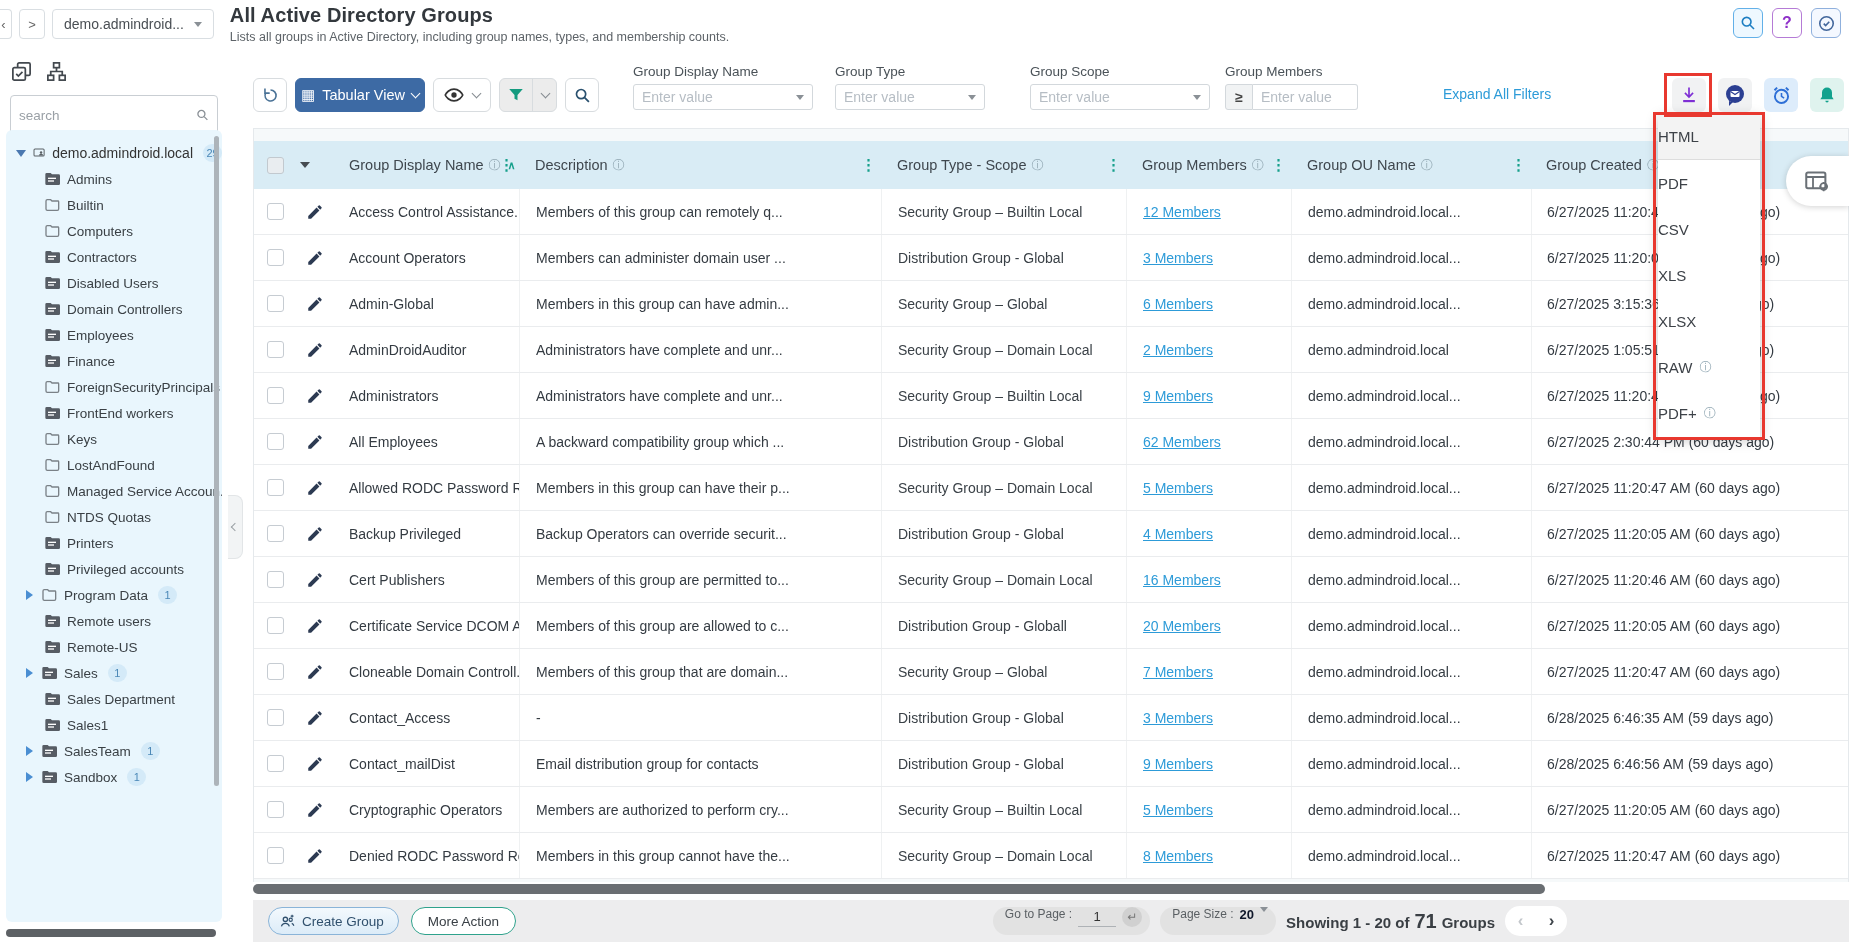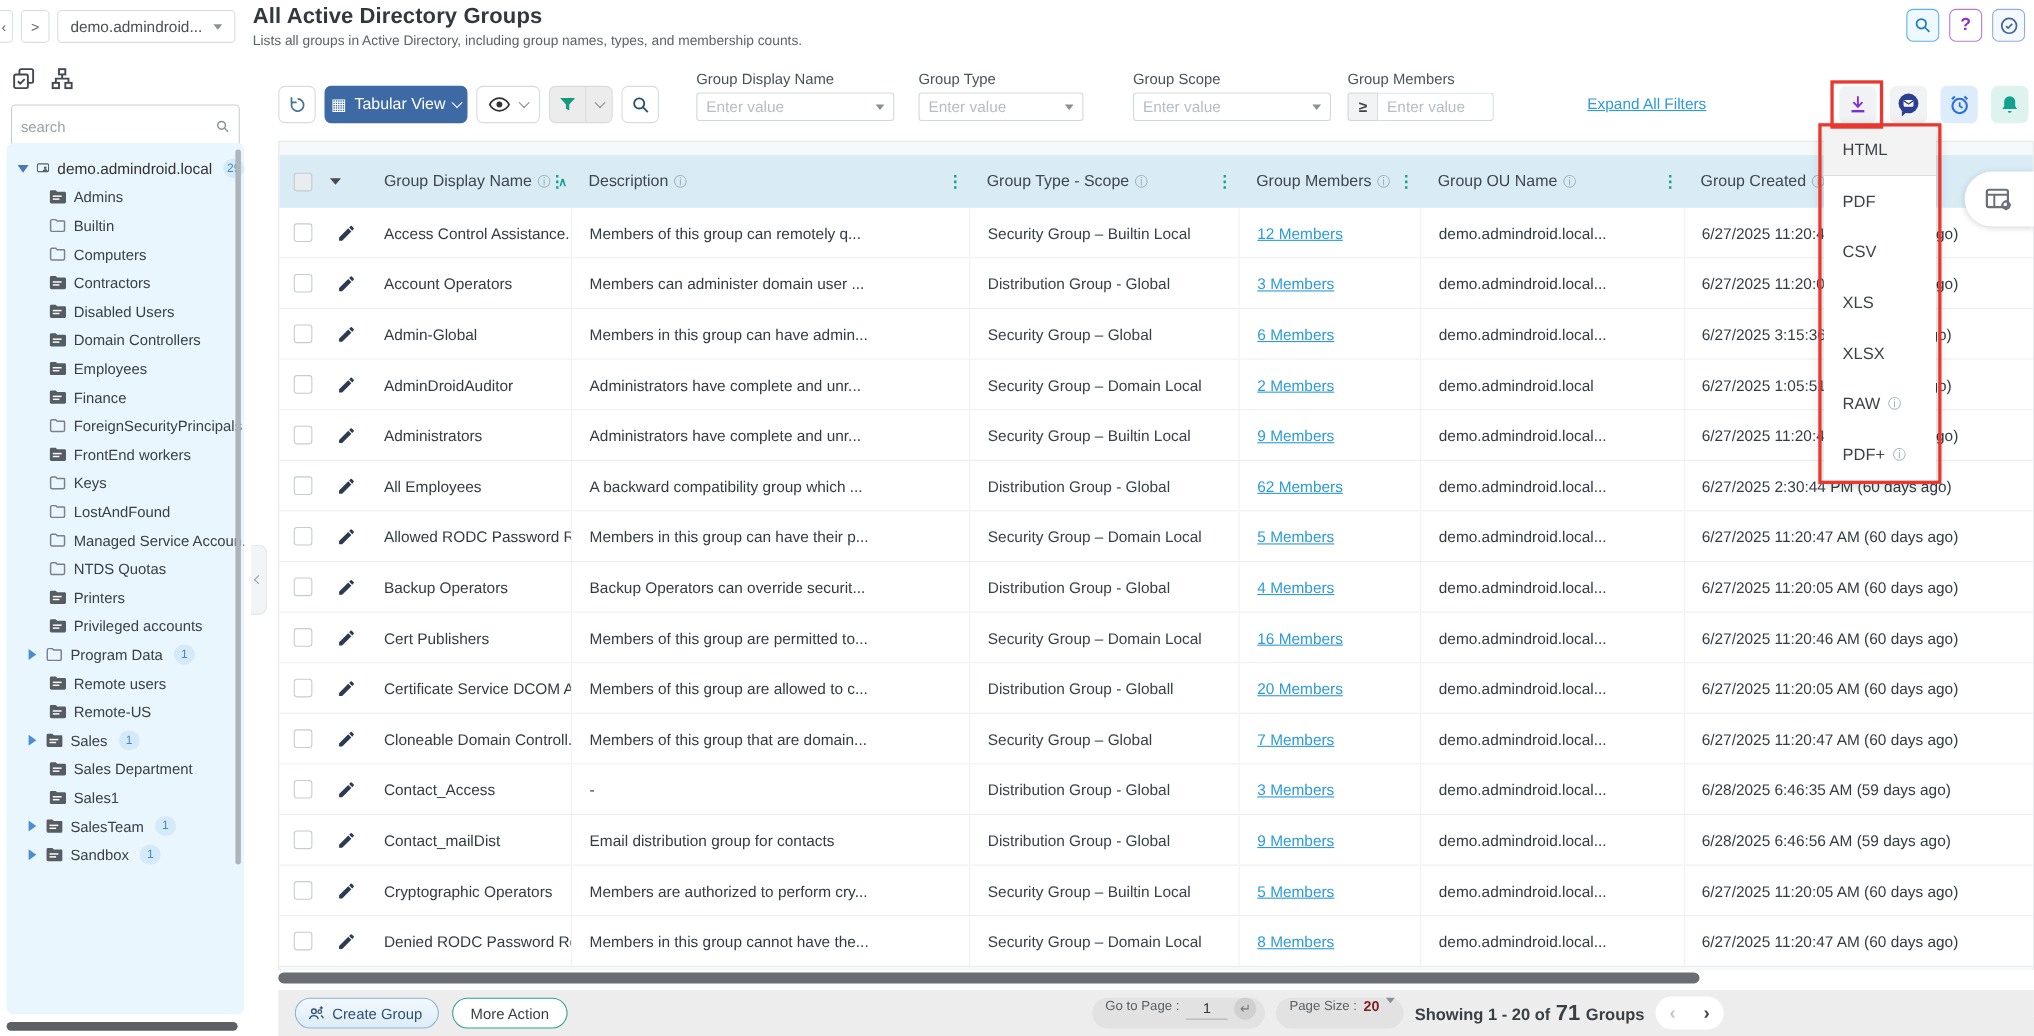--- a/index.html
+++ b/index.html
@@ -55,21 +55,21 @@
 .chev{width:7px;height:7px;border-right:1.6px solid #858b90;border-bottom:1.6px solid #858b90;transform:rotate(45deg);margin-top:-4px}
 #btn-view .chev{border-color:#fff}
 .gridglyph{font-size:15px}
 .fdiv{width:1px;height:32px;background:#d8dcdf;margin:0 9px 0 7px}
 .flabel{position:absolute;top:16px;font-size:13.5px;color:#4a5258}
 .fbox{position:absolute;top:36px;height:26px;border:1px solid #d3d8dc;border-radius:3px;background:#fff;display:flex;align-items:center;padding:0 8px;font-size:14px;cursor:pointer}
 .fbox .ph{color:#b6bdc4;flex:1}
 .fprefix{position:absolute;top:36px;height:26px;width:28px;border:1px solid #d3d8dc;background:#f1f3f4;border-radius:3px 0 0 3px;display:flex;align-items:center;justify-content:center;font-size:14px;color:#444;font-weight:bold;cursor:pointer}
 .finput{position:absolute;top:36px;height:26px;border:1px solid #d3d8dc;border-left:none;border-radius:0 3px 3px 0;padding:0 8px;font-size:14px;color:#444;outline:none;font-family:inherit}
 .finput::placeholder{color:#b6bdc4}
-.expand-link{position:absolute;left:1215px;top:38px;font-size:14px;color:#2d9bd8;text-decoration:underline;cursor:pointer}
+.expand-link{position:absolute;left:1215px;top:38px;font-size:14px;color:#2d9bd8;cursor:pointer}
 .exi{position:absolute;top:30px;width:34px;height:34px;border-radius:6px;display:flex;align-items:center;justify-content:center;cursor:pointer}
 #exi-download{left:1444px;background:#f1f2f3;color:#7e2fd4}
 #exi-chat{left:1490px;background:#f1f2f3}
 #exi-alarm{left:1536px;background:#ddecfb;color:#2e6fd6}
 #exi-bell{left:1582px;background:#dff3ee;color:#12a18d}
 
 .table{position:absolute;left:25px;right:0;top:80px;bottom:60px;background:#f6f9fa;border:1px solid #e5e9ec;border-bottom:none;padding-top:12px;overflow:hidden}
 .thead,.tr{display:grid;grid-template-columns:93px 172px 362px 245px 165px 240px 319px;align-items:center}
 .thead{height:48px;background:#d9ecf5}
 .th{position:relative;font-size:14.5px;color:#3f474e;display:flex;align-items:center;gap:5px;height:100%;cursor:pointer;white-space:nowrap}
@@ -93,29 +93,29 @@
 .hscroll{position:absolute;left:25px;top:836px;width:1292px;height:10px;background:#6a6e72;border-radius:5px;cursor:pointer}
 
 .footer{position:absolute;left:25px;right:0;bottom:0;height:42px;background:#ededee;display:flex;align-items:center}
 .pill-btn{height:28px;border-radius:14px;display:flex;align-items:center;font-size:13.5px;cursor:pointer}
 #btn-create{margin-left:15px;border:1px solid #8ab4d8;background:linear-gradient(#f3f9fd,#dcecf8);color:#30506d;padding:0 14px 0 10px;gap:6px}
 #btn-more{margin-left:12px;border:1px solid #2fa28c;background:#fff;color:#3a4046;padding:0 16px}
 .fright{position:absolute;right:282px;top:50%;transform:translateY(-50%);display:flex;align-items:center;gap:10px}
 .gray-pill{background:#e2e2e2;border-radius:14px;height:28px;display:flex;align-items:flex-start;padding:0 8px 0 12px;font-size:12px;color:#5a5f63;gap:6px}
 .goto-input{width:38px;height:20px;border:none;border-bottom:1px solid #aeb2b6;background:transparent;text-align:center;font-size:13px;color:#333;outline:none;font-family:inherit}
 .enter-circ{width:20px;height:20px;border-radius:50%;background:#d0d0d0;color:#777;display:flex;align-items:center;justify-content:center;font-size:12px;cursor:pointer}
-.ps-val{font-size:13px;color:#7f1d1d;font-weight:bold}
+.ps-val{font-size:13px;color:#0f172a;font-weight:bold}
 .showing{font-size:15px;color:#3a3f44;font-weight:bold;display:flex;align-items:baseline;gap:5px}
 .showing .total{font-size:20px}
 .navpill{background:#fff;border-radius:16px;height:30px;width:62px;display:flex;align-items:center;justify-content:space-around;font-size:17px;font-weight:bold}
 .nav-prev{color:#c3c7cb;cursor:pointer}
 .nav-next{color:#3f454b;cursor:pointer}
 
 .dropdown{position:absolute;left:1658px;top:114px;width:102px;height:323px;background:#fff;box-shadow:0 3px 12px rgba(0,0,0,.22);z-index:30}
-.ditem{height:46px;display:flex;align-items:center;padding-left:17px;font-size:15px;color:#3d4248;gap:7px;cursor:pointer}
+.ditem{height:46px;display:flex;align-items:center;font-size:15px;color:#3d4248;gap:7px;cursor:pointer}
 .ditem.active{background:#f3f3f3;border-bottom:1px solid #ddd}
 .redbox{position:absolute;border:3px solid #e8382f;z-index:31;pointer-events:none}
 #rb1{left:1664px;top:73px;width:48px;height:44px}
 #rb2{left:1653px;top:112px;width:112px;height:328px}
 .bubble{position:absolute;left:1786px;top:156px;width:63px;height:50px;background:#fff;border-radius:25px 0 0 25px;box-shadow:0 1px 6px rgba(0,0,0,.18);z-index:15;display:flex;align-items:center;justify-content:center;color:#6a7076;cursor:pointer}
 </style>
 </head>
 <body>
 
 <svg width="0" height="0" style="position:absolute">
@@ -638,21 +638,21 @@
           <div class="td c6">demo.admindroid.local...</div>
           <div class="td c7">6/27/2025 11:20:47 AM (60 days ago)</div>
         </div>
       <div class="tr">
           <div class="td c1">
             <span class="cb"></span>
             <svg class="pencil">
               <use href="#i-pencil"></use>
             </svg>
           </div>
-          <div class="td c2">Backup Operators</div>
+          <div class="td c2">Backup Privileged</div>
           <div class="td c3">Backup Operators can override securit...</div>
           <div class="td c4">Distribution Group - Global</div>
           <div class="td c5">
             <span class="mlink">4 Members</span>
           </div>
           <div class="td c6">demo.admindroid.local...</div>
           <div class="td c7">6/27/2025 11:20:05 AM (60 days ago)</div>
         </div>
       <div class="tr">
           <div class="td c1">

